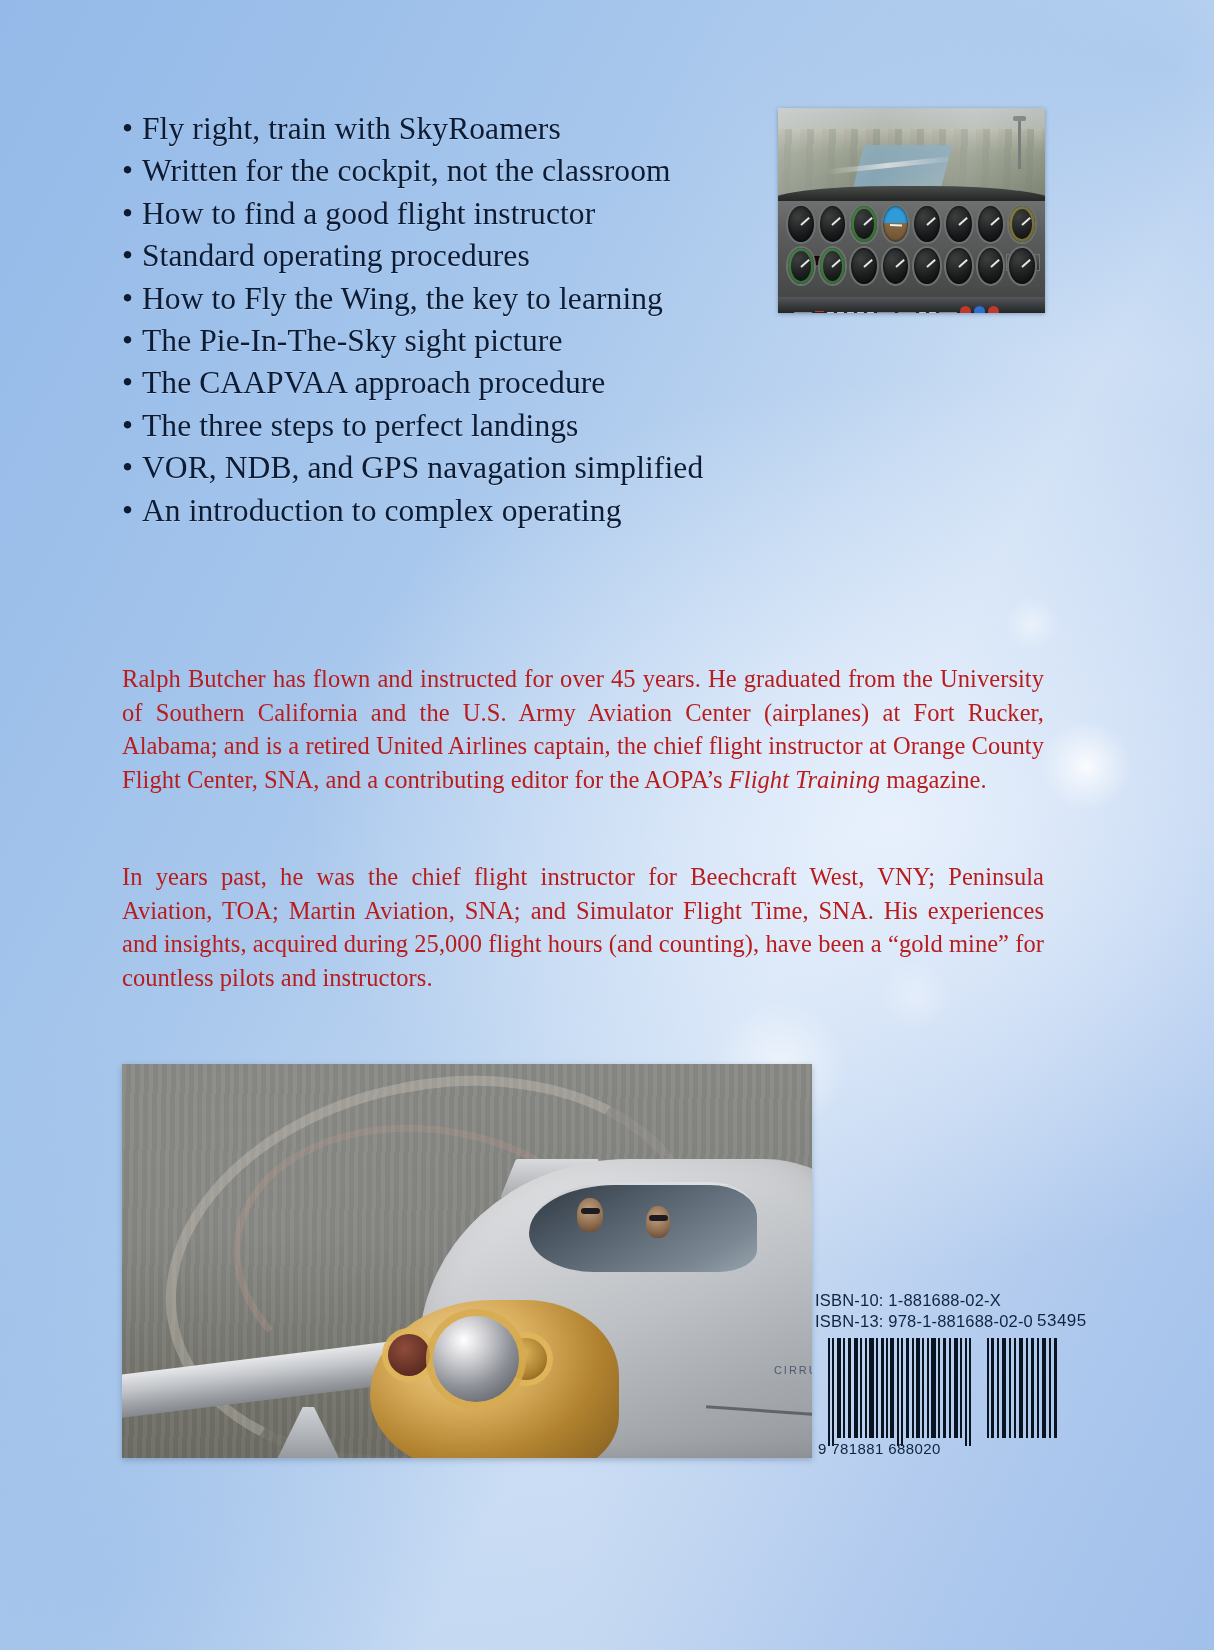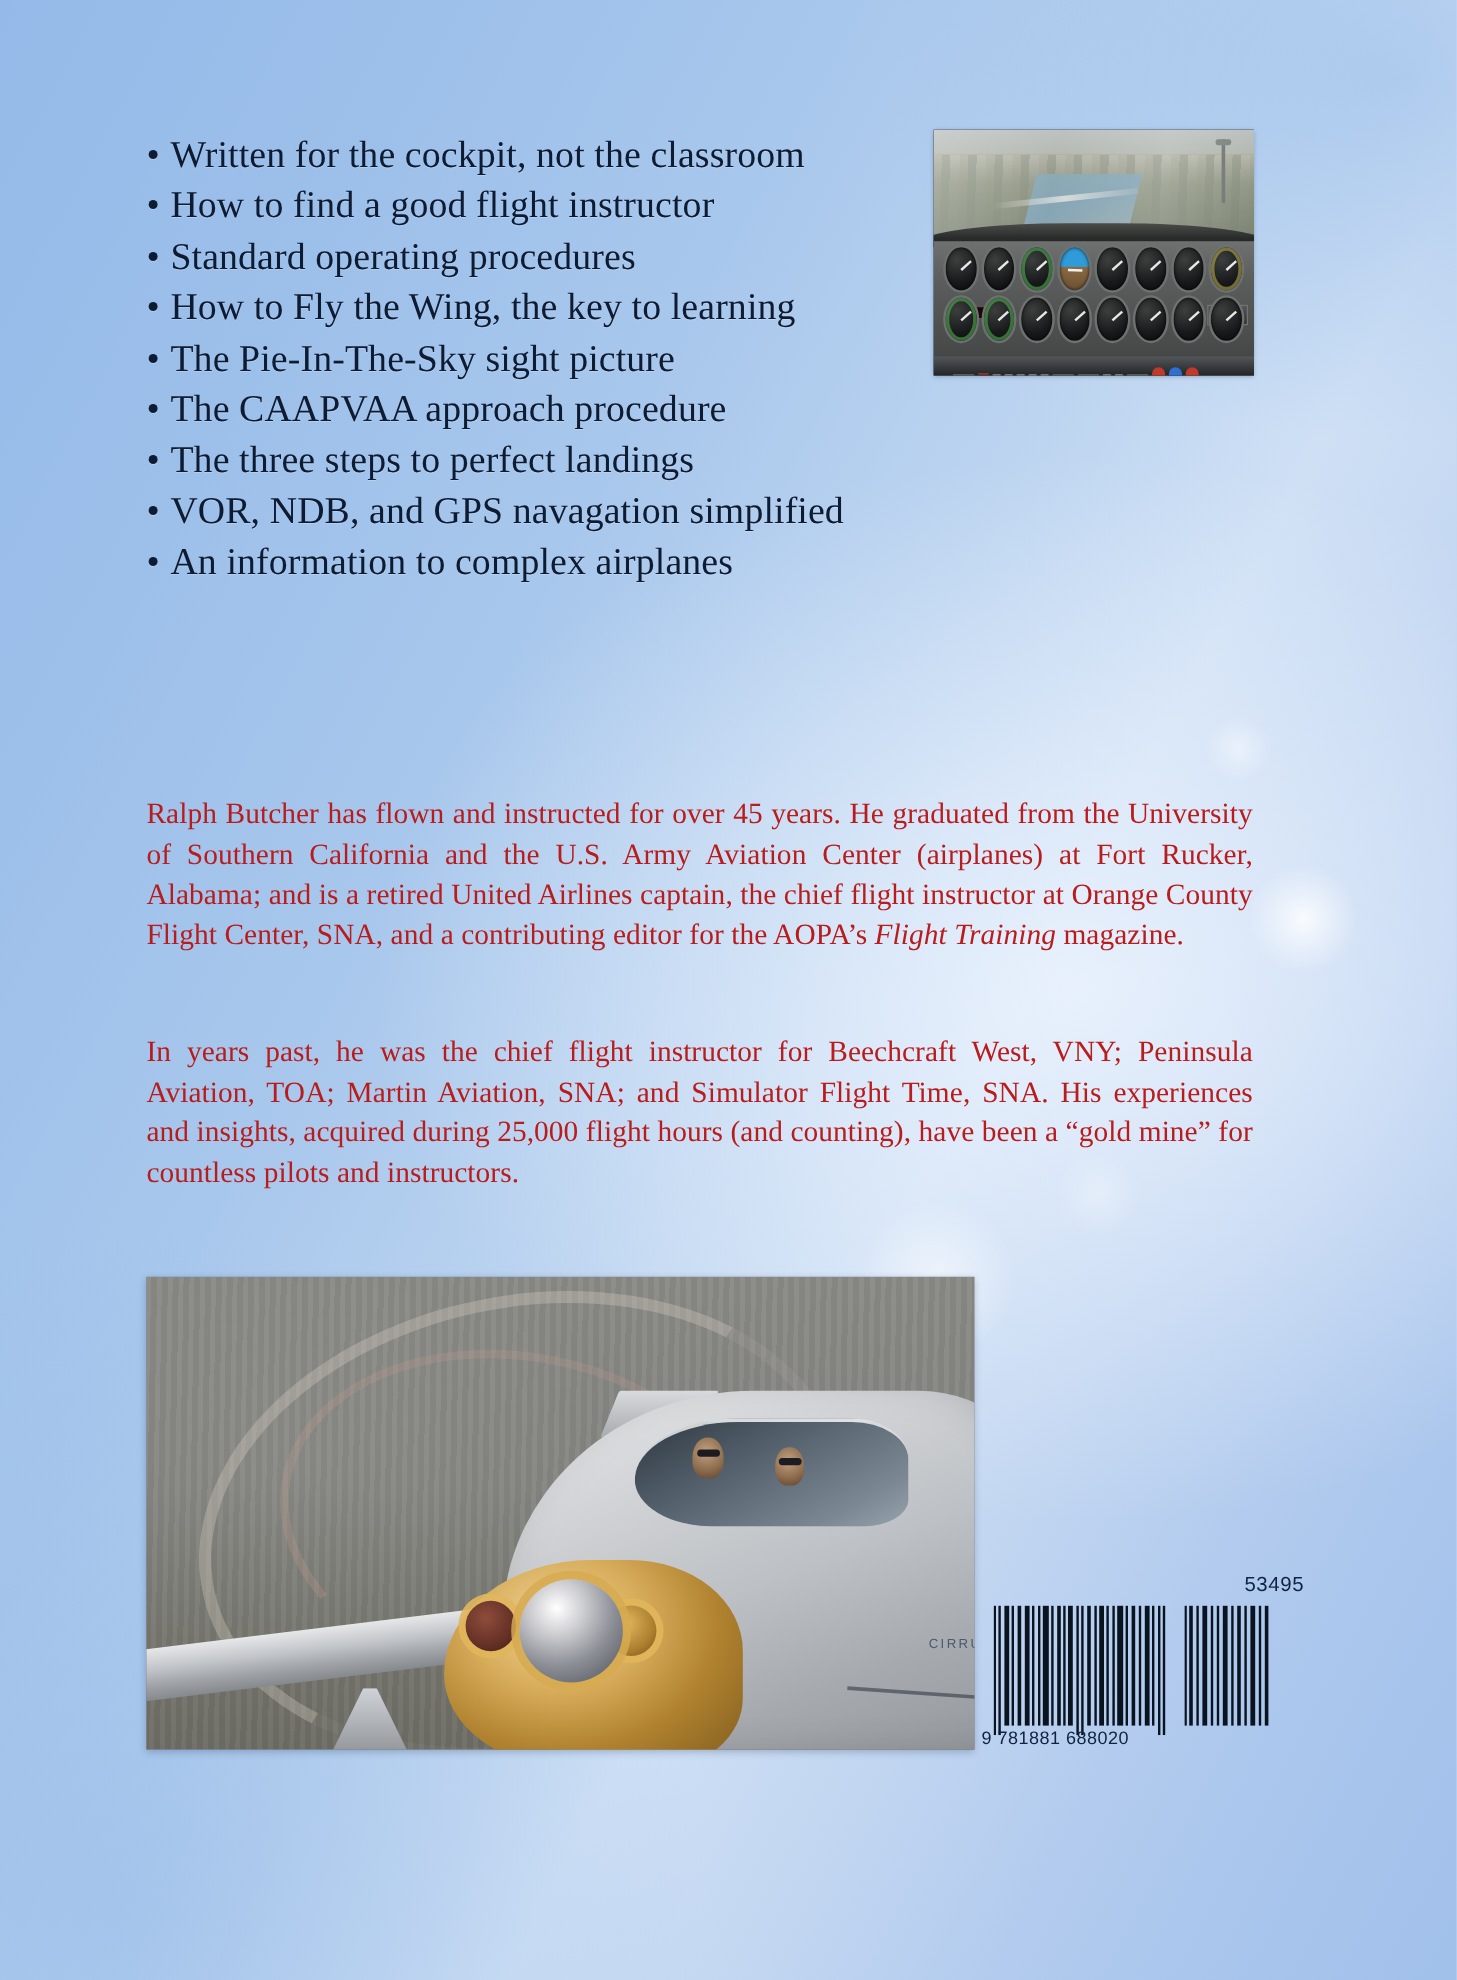--- a/index.html
+++ b/index.html
@@ -387,29 +387,30 @@
 <div class="cover">
 
   <div class="bg-base"></div>
   <div class="bg-wash"></div>
   <div class="flare flare-a"></div>
   <div class="flare flare-b"></div>
   <div class="flare flare-c"></div>
   <div class="flare flare-d"></div>
 
   <ul class="bullets">
+    <li><span class="dot">•</span><span>Fly right, train with SkyRoamers</span></li>
     <li><span class="dot">•</span><span>Written for the cockpit, not the classroom</span></li>
     <li><span class="dot">•</span><span>How to find a good flight instructor</span></li>
     <li><span class="dot">•</span><span>Standard operating procedures</span></li>
     <li><span class="dot">•</span><span>How to Fly the Wing, the key to learning</span></li>
     <li><span class="dot">•</span><span>The Pie-In-The-Sky sight picture</span></li>
     <li><span class="dot">•</span><span>The CAAPVAA approach procedure</span></li>
     <li><span class="dot">•</span><span>The three steps to perfect landings</span></li>
     <li><span class="dot">•</span><span>VOR, NDB, and GPS navagation simplified</span></li>
-    <li><span class="dot">•</span><span>An information to complex airplanes</span></li>
+    <li><span class="dot">•</span><span>An introduction to complex operating</span></li>
   </ul>
 
   <div class="bio bio-1">
     <p>
       <span>Ralph Butcher has flown and instructed for over 45 years. He graduated from the University of Southern California and the U.S. Army Aviation Center (airplanes) at Fort Rucker, Alabama; and is a retired United Airlines captain, the chief flight instructor at Orange County Flight Center, SNA, and a contributing editor for the AOPA’s </span><em>Flight Training</em><span> magazine.</span>
     </p>
   </div>
 
   <div class="bio bio-2">
     <p>In years past, he was the chief flight instructor for Beechcraft West, VNY; Peninsula Aviation, TOA; Martin Aviation, SNA; and Simulator Flight Time, SNA. His experiences and insights, acquired during 25,000 flight hours (and counting), have been a “gold mine” for countless pilots and instructors.</p>
@@ -481,20 +482,24 @@
     <div class="pl-pilot1"></div>
     <div class="pl-pilot2"></div>
     <div class="pl-cowl"></div>
     <div class="pl-light-l"></div>
     <div class="pl-light-r"></div>
     <div class="pl-spinner"></div>
     <div class="pl-gear"></div>
     <div class="pl-blur"></div>
   </div>
 
+  <div class="isbn-block">
+    <div class="isbn-line">ISBN-10:  1-881688-02-X</div>
+    <div class="isbn-line">ISBN-13:  978-1-881688-02-0</div>
+  </div>
 
   <div class="price-code">53495</div>
 
   <div class="barcode-main">
     <svg width="148" height="108" viewBox="0 0 148 108" aria-hidden="true">
       <g fill="#0a1420">
         <rect x="0" y="0" width="2" height="108"></rect>
         <rect x="4" y="0" width="2" height="108"></rect>
         <rect x="9" y="0" width="4" height="100"></rect>
         <rect x="15" y="0" width="2" height="100"></rect>

